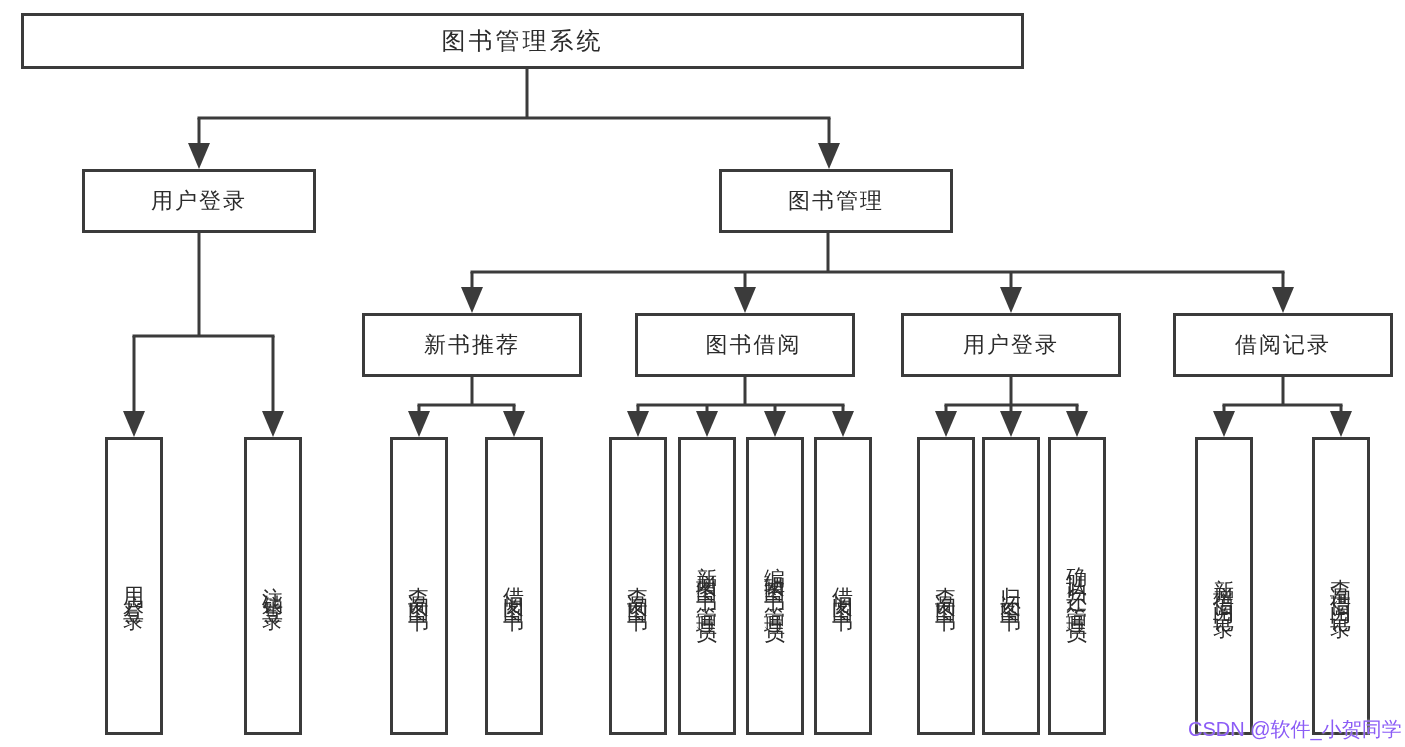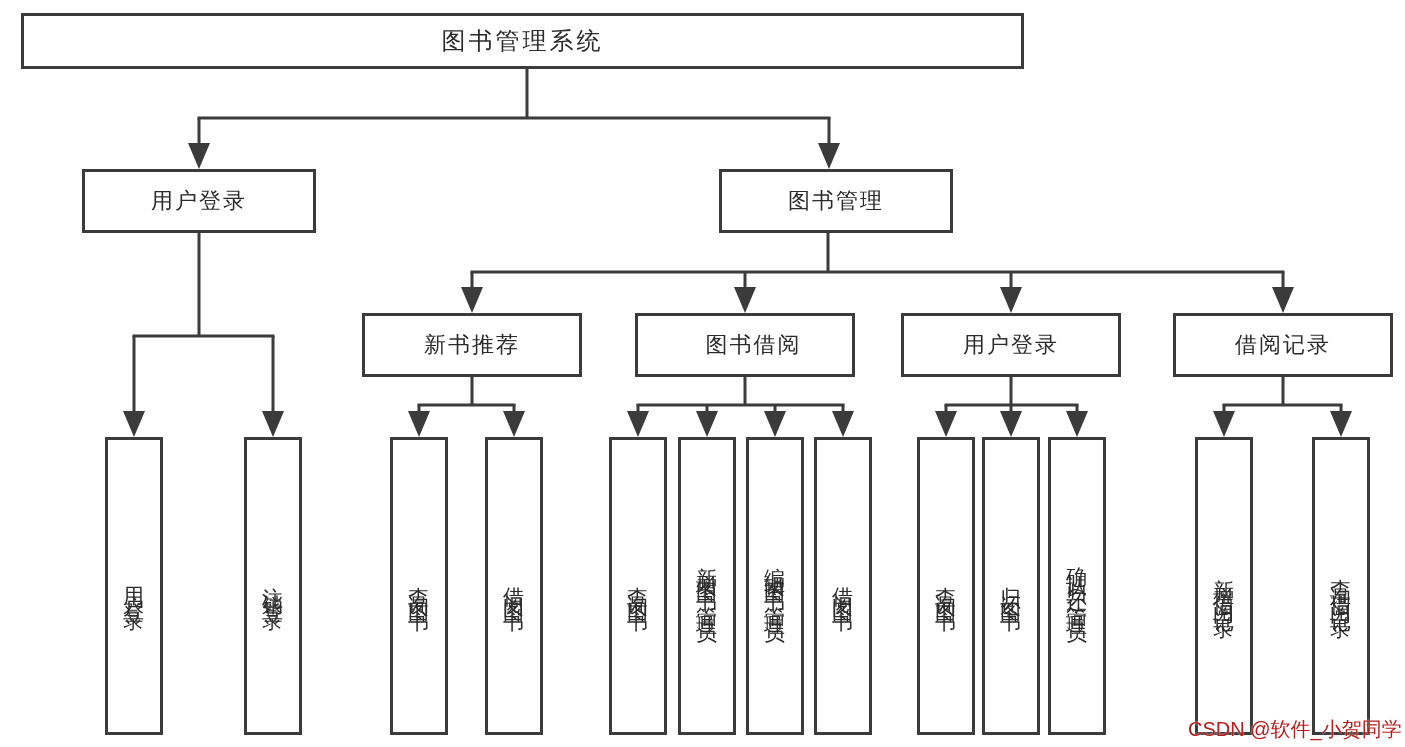--- a/index.html
+++ b/index.html
@@ -74,21 +74,21 @@
   .leaf-9  { left: 917px; }
   .leaf-10 { left: 982px; }
   .leaf-11 { left: 1048px; }
   .leaf-12 { left: 1195px; }
   .leaf-13 { left: 1312px; }
   .watermark {
     position: absolute;
     left: 1188px;
     top: 716px;
     font-size: 20px;
-    color: #b91c1c;
+    color: #8b5cf6;
     white-space: nowrap;
     text-shadow: 0 0 2px #ffffff;
     z-index: 5;
     text-align: center;
   }
 </style>
 </head>
 <body>
 
 <div class="canvas">

